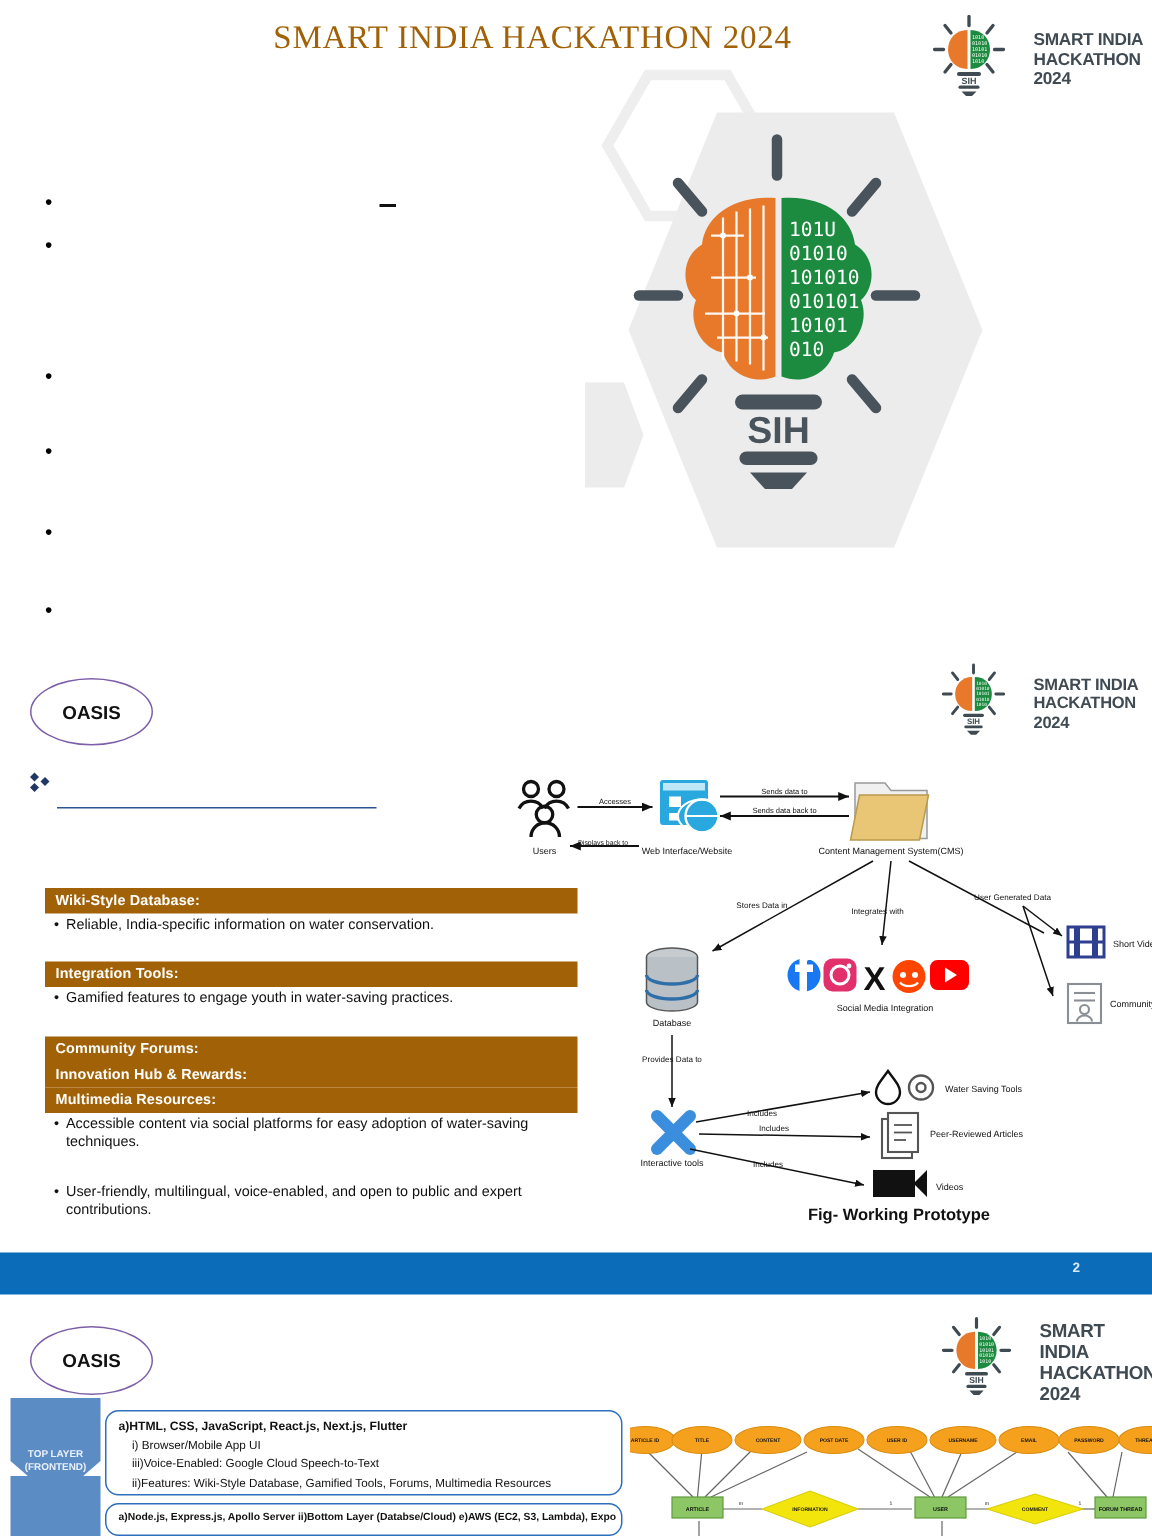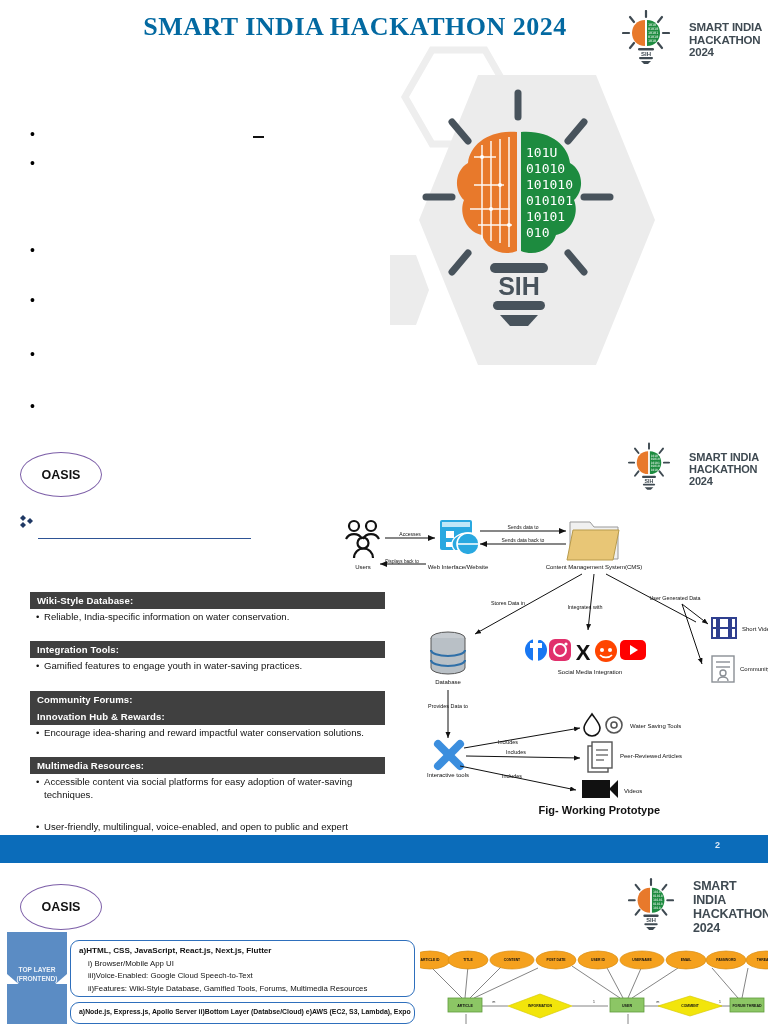--- a/index.html
+++ b/index.html
@@ -10,22 +10,22 @@
     overflow: hidden;
   }
   .page { position: relative; width: 768px; height: 1024px; background: #fff; }
 
   
   .slide1 { position: absolute; left: 0; top: 0; width: 768px; height: 430px; background: #fff; }
 
   .s1-title {
     position: absolute; left: 95px; top: 12px; width: 520px;
     font-family: "Liberation Serif", serif;
-    font-weight: bold; font-size: 26px; letter-spacing: 0.5px;
-    color: #0369a1; text-align: center; white-space: nowrap;
+    font-weight: normal; font-size: 22px; letter-spacing: 0.5px;
+    color: #a16207; text-align: center; white-space: nowrap;
   }
 
   .sih-logo { position: absolute; display: flex; align-items: center; gap: 19px; }
   .sih-mark { position: relative; }
   .sih-words {
     font-family: "Liberation Sans", sans-serif; font-weight: bold;
     color: #3f4a52; line-height: 1.12; letter-spacing: -0.2px;
   }
   .sih-words .l1, .sih-words .l2 { display: block; }
   .sih-words .l3 { display: block; }
@@ -56,21 +56,21 @@
   }
 
   .diamond-bullet { position: absolute; left: 18px; top: 513px; width: 18px; height: 18px; }
   .heading-rule {
     position: absolute; left: 38px; top: 538px; width: 213px; height: 0;
     border-bottom: 1.6px solid #2e5395;
   }
 
   .feature-list { position: absolute; left: 30px; top: 592px; width: 355px; }
   .feat-head {
-    background: #404040; color: #fff; font-weight: bold; font-size: 9.6px;
+    background: #a16207; color: #fff; font-weight: bold; font-size: 9.6px;
     padding: 2px 4px 2px 7px; line-height: 13px; letter-spacing: 0.1px;
   }
   .feat-body {
     color: #111; font-size: 9.6px; line-height: 12.4px;
     padding: 2px 2px 18px 14px; position: relative;
   }
   .feat-body::before {
     content: "\2022"; position: absolute; left: 6px; top: 2px;
   }
 
@@ -278,21 +278,20 @@
   <div class="heading-rule"></div>
   <span style="position:absolute;left:44px;top:520px;font-size:11px;color:#1f3864;"></span>
 
   <div class="feature-list">
     <div class="feat-head">Wiki-Style Database:</div>
     <div class="feat-body">Reliable, India-specific information on water conservation.</div>
     <div class="feat-head">Integration Tools:</div>
     <div class="feat-body">Gamified features to engage youth in water-saving practices.</div>
     <div class="feat-head">Community Forums:</div>
     <div class="feat-head">Innovation Hub &amp; Rewards:</div>
-    <div class="feat-body">Encourage idea-sharing and reward impactful water conservation solutions.</div>
     <div class="feat-head">Multimedia Resources:</div>
     <div class="feat-body">Accessible content via social platforms for easy adoption of water-saving techniques.</div>
     <div class="feat-body">User-friendly, multilingual, voice-enabled, and open to public and expert contributions.</div>
   </div>
 
   <div class="proto">
     <svg width="438" height="310" viewBox="0 0 438 310">
       <defs>
         <marker id="ah" markerWidth="7" markerHeight="7" refX="6" refY="2.5" orient="auto">
           <path d="M0,0 L6,2.5 L0,5 z" fill="#111"></path>

